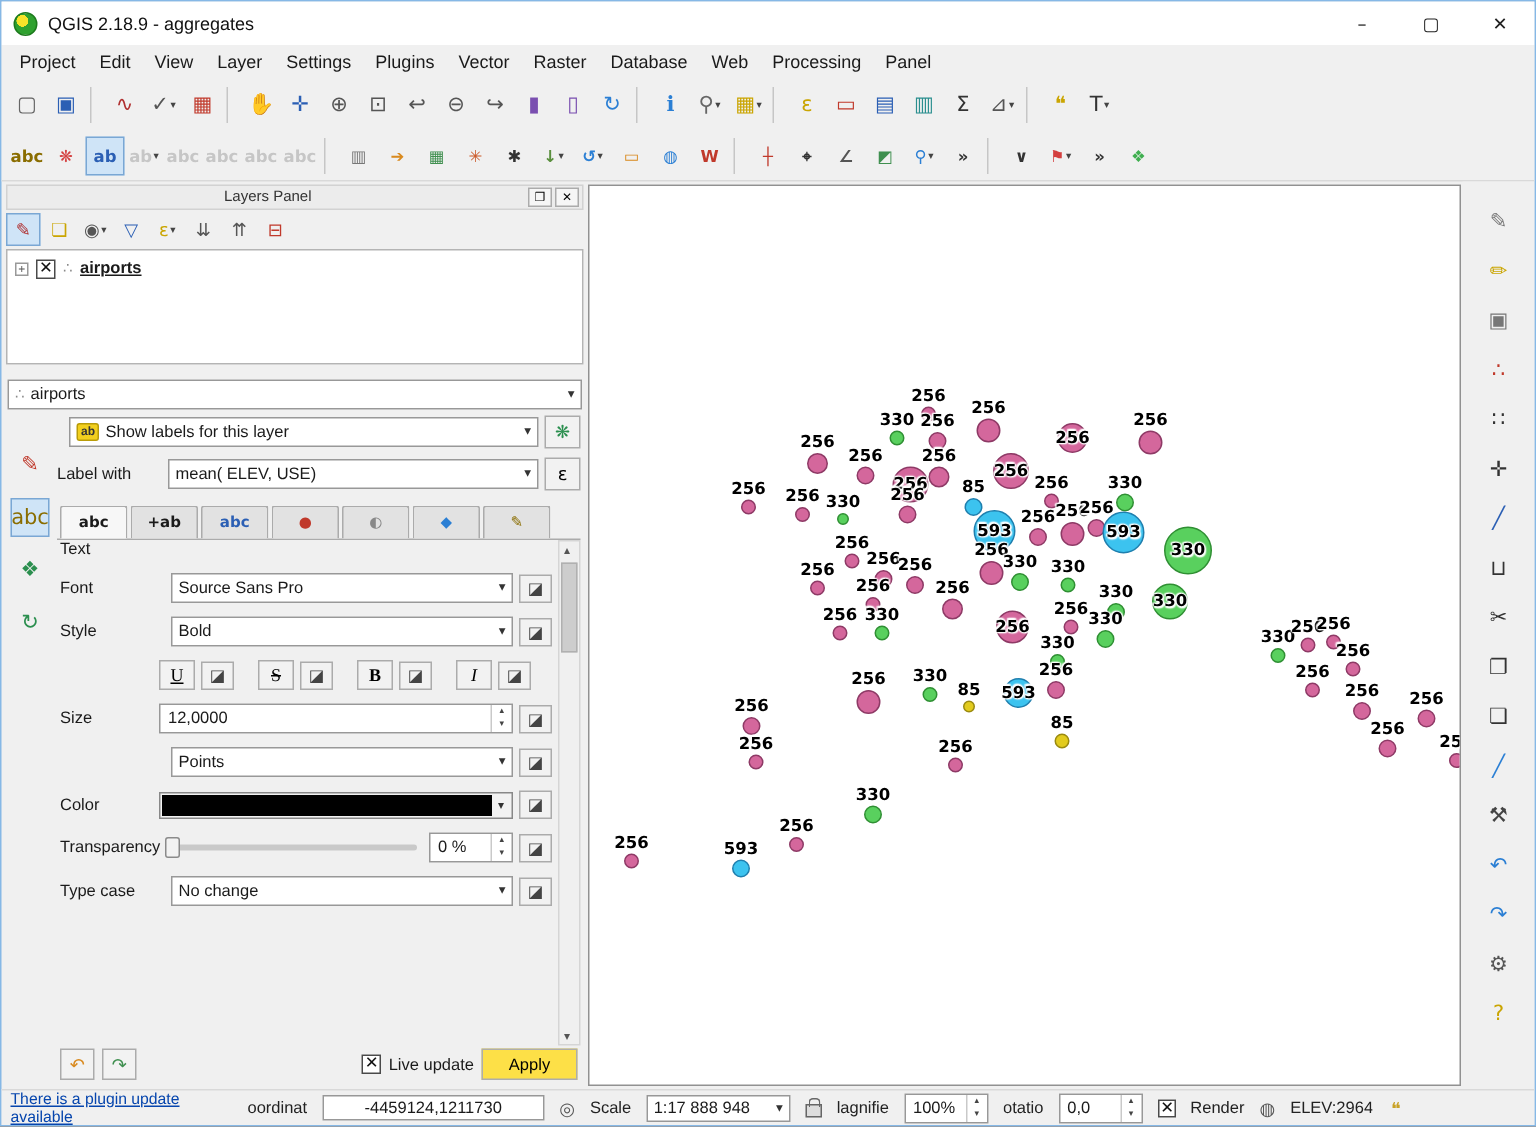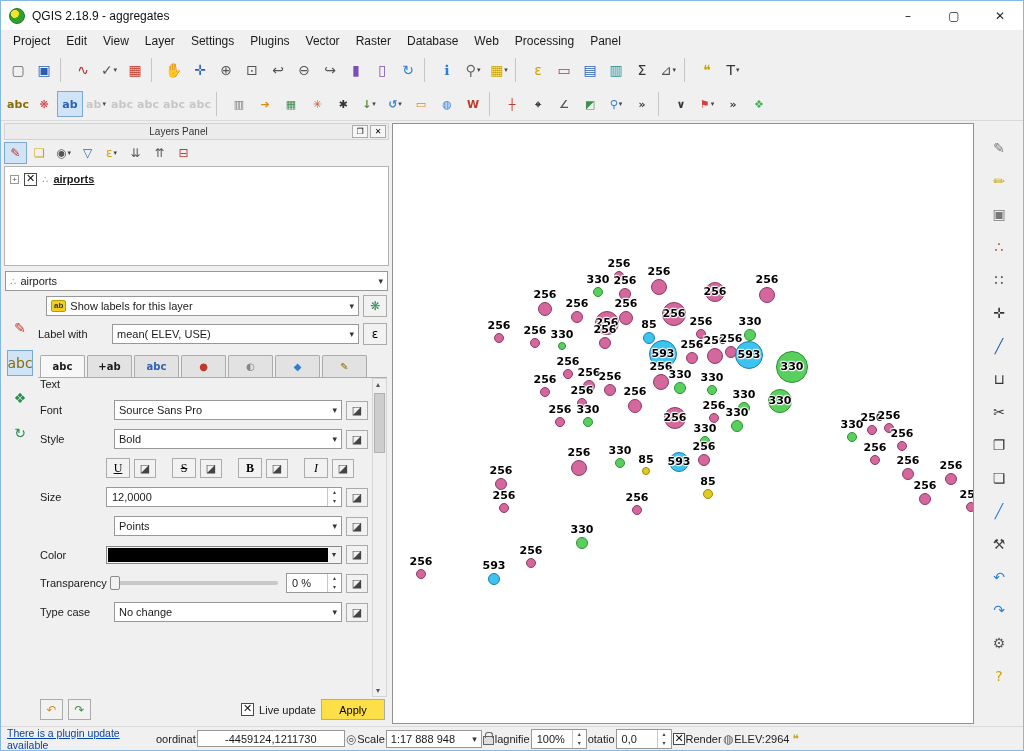--- a/index.html
+++ b/index.html
@@ -32,21 +32,21 @@
   
   .main{flex:1;display:flex;min-height:0;}
   .dock{width:390px;flex:0 0 auto;display:flex;flex-direction:column;padding:2px 2px 2px 3px;min-height:0;}
   .panel-header{height:17px;display:flex;align-items:center;background:#ececec;border:1px solid #d2d2d2;flex:0 0 auto;}
   .panel-title{flex:1;text-align:center;font-size:10px;color:#333;}
   .ph-btn{width:16px;height:13px;font-size:8px;line-height:11px;text-align:center;border:1px solid #ababab;
     background:#f6f6f6;margin-right:2px;padding:0;font-family:"DejaVu Sans",sans-serif;}
   .ph-btn.float::before{content:"❐";}
   .ph-btn.close::before{content:"✕";}
   
-  .layers-panel{height:143px;display:flex;flex-direction:column;margin-bottom:2px;flex:0 0 auto;}
+  .layers-panel{height:120px;display:flex;flex-direction:column;margin-bottom:7px;flex:0 0 auto;}
   .layers-toolbar{display:flex;align-items:center;padding:2px 0;gap:1px;}
   .layers-toolbar .tbtn{width:23px;height:22px;}
   .layers-toolbar .tbtn .glyph{font-size:12px;}
   .tree{flex:1;background:#fff;border:1px solid #b4b4b4;padding:3px 5px;min-height:0;}
   .tree-row{display:flex;align-items:center;gap:5px;height:18px;}
   .expander{width:9px;height:9px;border:1px solid #999;font-size:8px;line-height:7px;text-align:center;color:#555;}
   .expander::before{content:"+";}
   .cb{width:13px;height:13px;border:1px solid #4a4a4a;background:#fff;position:relative;display:inline-block;flex:0 0 auto;}
   .cb.checked::after{content:"✕";position:absolute;left:1px;top:-2px;font-size:11px;font-weight:bold;color:#111;
     font-family:"DejaVu Sans",sans-serif;}
@@ -120,21 +120,21 @@
     overflow:hidden;min-width:0;}
   .pt{position:absolute;border:1px solid;border-radius:50%;}
   .ptl{position:absolute;transform:translateX(-50%);font-weight:bold;font-size:11px;color:#000;white-space:nowrap;
     font-family:"DejaVu Sans",sans-serif;
     text-shadow:-1px 0 1px #fff,1px 0 1px #fff,0 -1px 1px #fff,0 1px 1px #fff,1px 1px 1px #fff,-1px -1px 1px #fff;}
   
   .right-toolbar{width:48px;flex:0 0 auto;display:flex;flex-direction:column;align-items:center;
     padding-top:14px;gap:7px;background:#f0f0f0;}
   .right-toolbar .tbtn{width:26px;height:26px;}
   
-  .statusbar{height:24px;flex:0 0 auto;display:flex;align-items:center;gap:1px;padding:0 6px;
+  .statusbar{height:24px;flex:0 0 auto;display:flex;align-items:center;gap:10px;padding:0 6px;
     background:#f0f0f0;border-top:1px solid #d9d9d9;font-size:11px;overflow:hidden;}
   .link{color:#0645ad;text-decoration:underline;width:148px;flex:0 0 auto;font-size:10.5px;}
   .sb-label{color:#222;white-space:nowrap;overflow:hidden;}
   .sinput{width:148px;height:17px;border:1px solid #989898;background:#fff;display:flex;align-items:center;
     justify-content:center;white-space:nowrap;}
   .combo.scale{width:96px;height:18px;flex:0 0 auto;}
   .sb-icon{font-family:"DejaVu Sans",sans-serif;font-size:12px;color:#555;}
   .sb-icon.balloon{color:#c9a227;margin-left:2px;}
   .lock{width:11px;height:9px;border:1px solid #666;background:#ddd;position:relative;margin-top:3px;flex:0 0 auto;}
   .lock::before{content:"";position:absolute;left:1px;top:-5px;width:6px;height:5px;border:1px solid #666;

